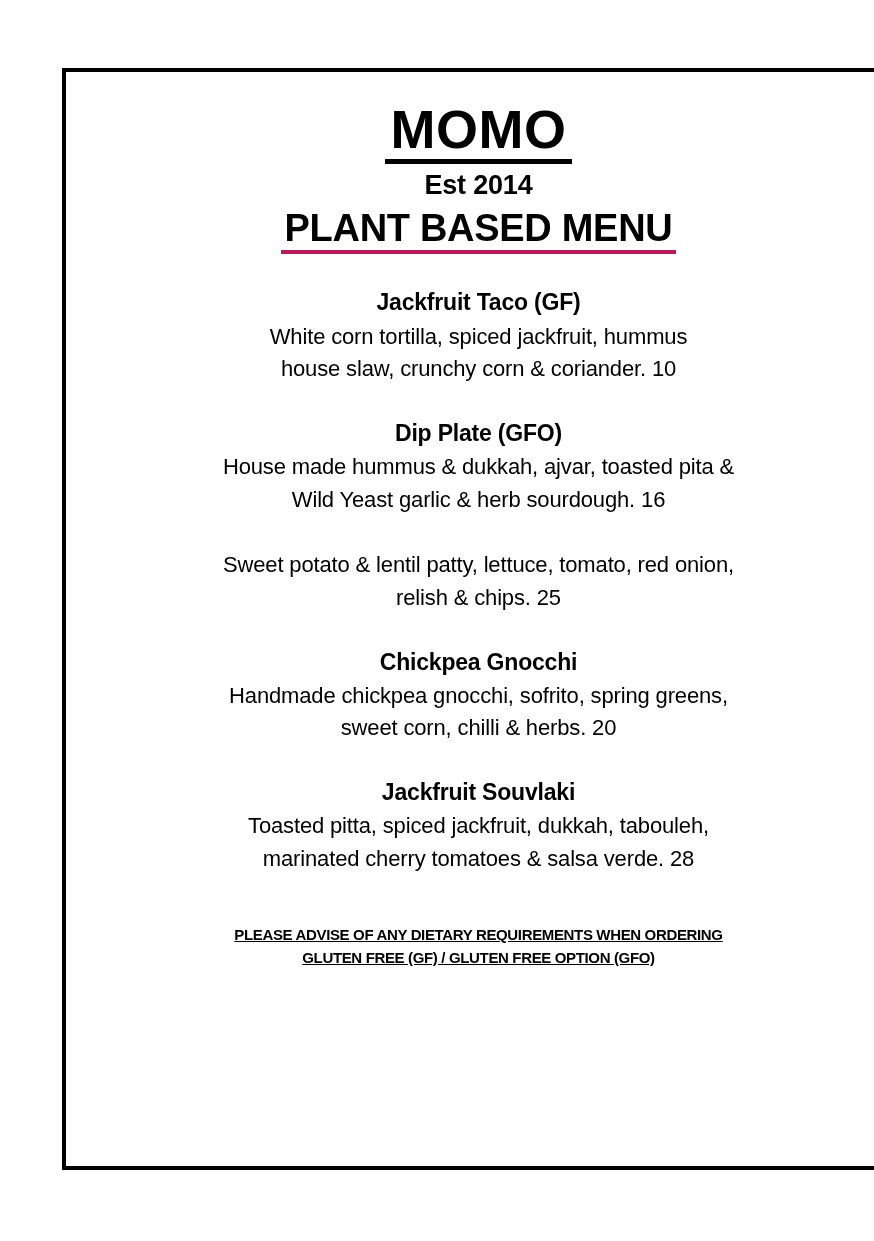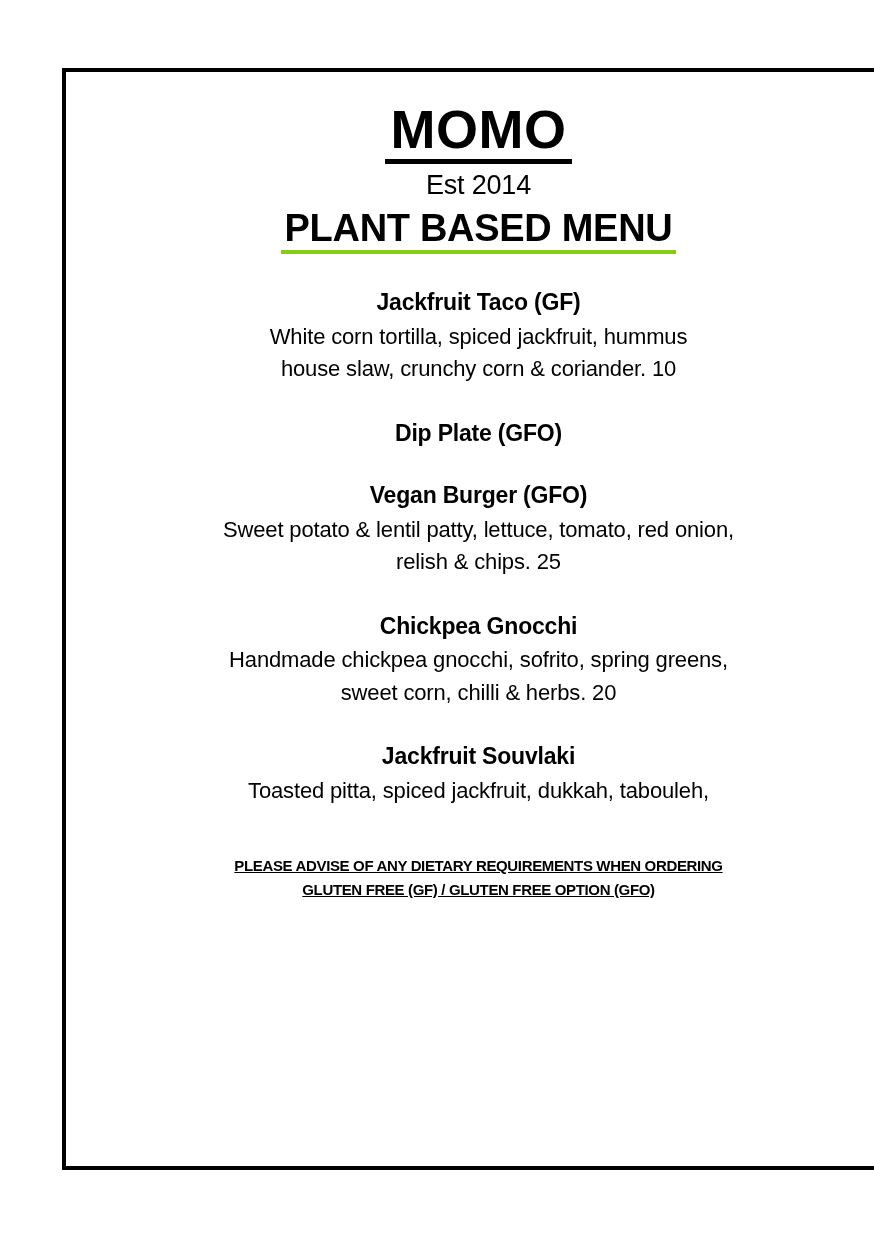--- a/index.html
+++ b/index.html
@@ -41,35 +41,35 @@
     margin: 0;
     padding: 0;
   }
   .brand-underline {
     display: inline-block;
     border-bottom: 5px solid #000;
     padding: 0 6px 2px 6px;
   }
   .est {
     font-size: 27px;
-    font-weight: normal;
+    font-weight: bold;
     line-height: 1.12;
     margin: 6px 0 8px 0;
     letter-spacing: -0.2px;
   }
   .menu-title {
     font-size: 38px;
     font-weight: bold;
     line-height: 1.08;
     margin: 2px 0 0 0;
     letter-spacing: -0.3px;
   }
   .menu-title-underline {
     display: inline-block;
-    border-bottom: 4px solid #84cc16;
+    border-bottom: 4px solid #be185d;
     padding: 0 4px 1px 4px;
   }
 
   
   .items {
     margin-top: 34px;
   }
   .item {
     margin-bottom: 33px;
     margin-top: 18px;
@@ -132,43 +132,47 @@
       <div class="item">
         <div class="item-name">Jackfruit Taco (GF)</div>
         <div class="item-desc">
           <span class="desc-line">White corn tortilla, spiced jackfruit, hummus</span>
           <span class="desc-line"><span>house slaw, crunchy corn &amp; coriander.</span> <span class="price">10</span></span>
         </div>
       </div>
 
       <div class="item">
         <div class="item-name">Dip Plate (GFO)</div>
+        <div class="item-desc">
+          <span class="desc-line">House made hummus &amp; dukkah, ajvar, toasted pita &amp;</span>
+          <span class="desc-line"><span>Wild Yeast garlic &amp; herb sourdough.</span> <span class="price">16</span></span>
+        </div>
       </div>
 
 
       <div class="item">
-        <div class="item-name">Vegan Burger (GFO)</div>
         <div class="item-desc">
           <span class="desc-line">Sweet potato &amp; lentil patty, lettuce, tomato, red onion,</span>
           <span class="desc-line"><span>relish &amp; chips.</span> <span class="price">25</span></span>
         </div>
       </div>
 
       <div class="item">
         <div class="item-name">Chickpea Gnocchi</div>
         <div class="item-desc">
           <span class="desc-line">Handmade chickpea gnocchi, sofrito, spring greens,</span>
           <span class="desc-line"><span>sweet corn, chilli &amp; herbs.</span> <span class="price">20</span></span>
         </div>
       </div>
 
       <div class="item">
         <div class="item-name">Jackfruit Souvlaki</div>
         <div class="item-desc">
           <span class="desc-line">Toasted pitta, spiced jackfruit, dukkah, tabouleh,</span>
+          <span class="desc-line"><span>marinated cherry tomatoes &amp; salsa verde.</span> <span class="price">28</span></span>
         </div>
       </div>
 
     </div>
 
     <div class="footer">
       <span class="footer-line">PLEASE ADVISE OF ANY DIETARY REQUIREMENTS WHEN ORDERING</span>
       <span class="footer-line">GLUTEN FREE (GF) / GLUTEN FREE OPTION (GFO)</span>
     </div>
 

